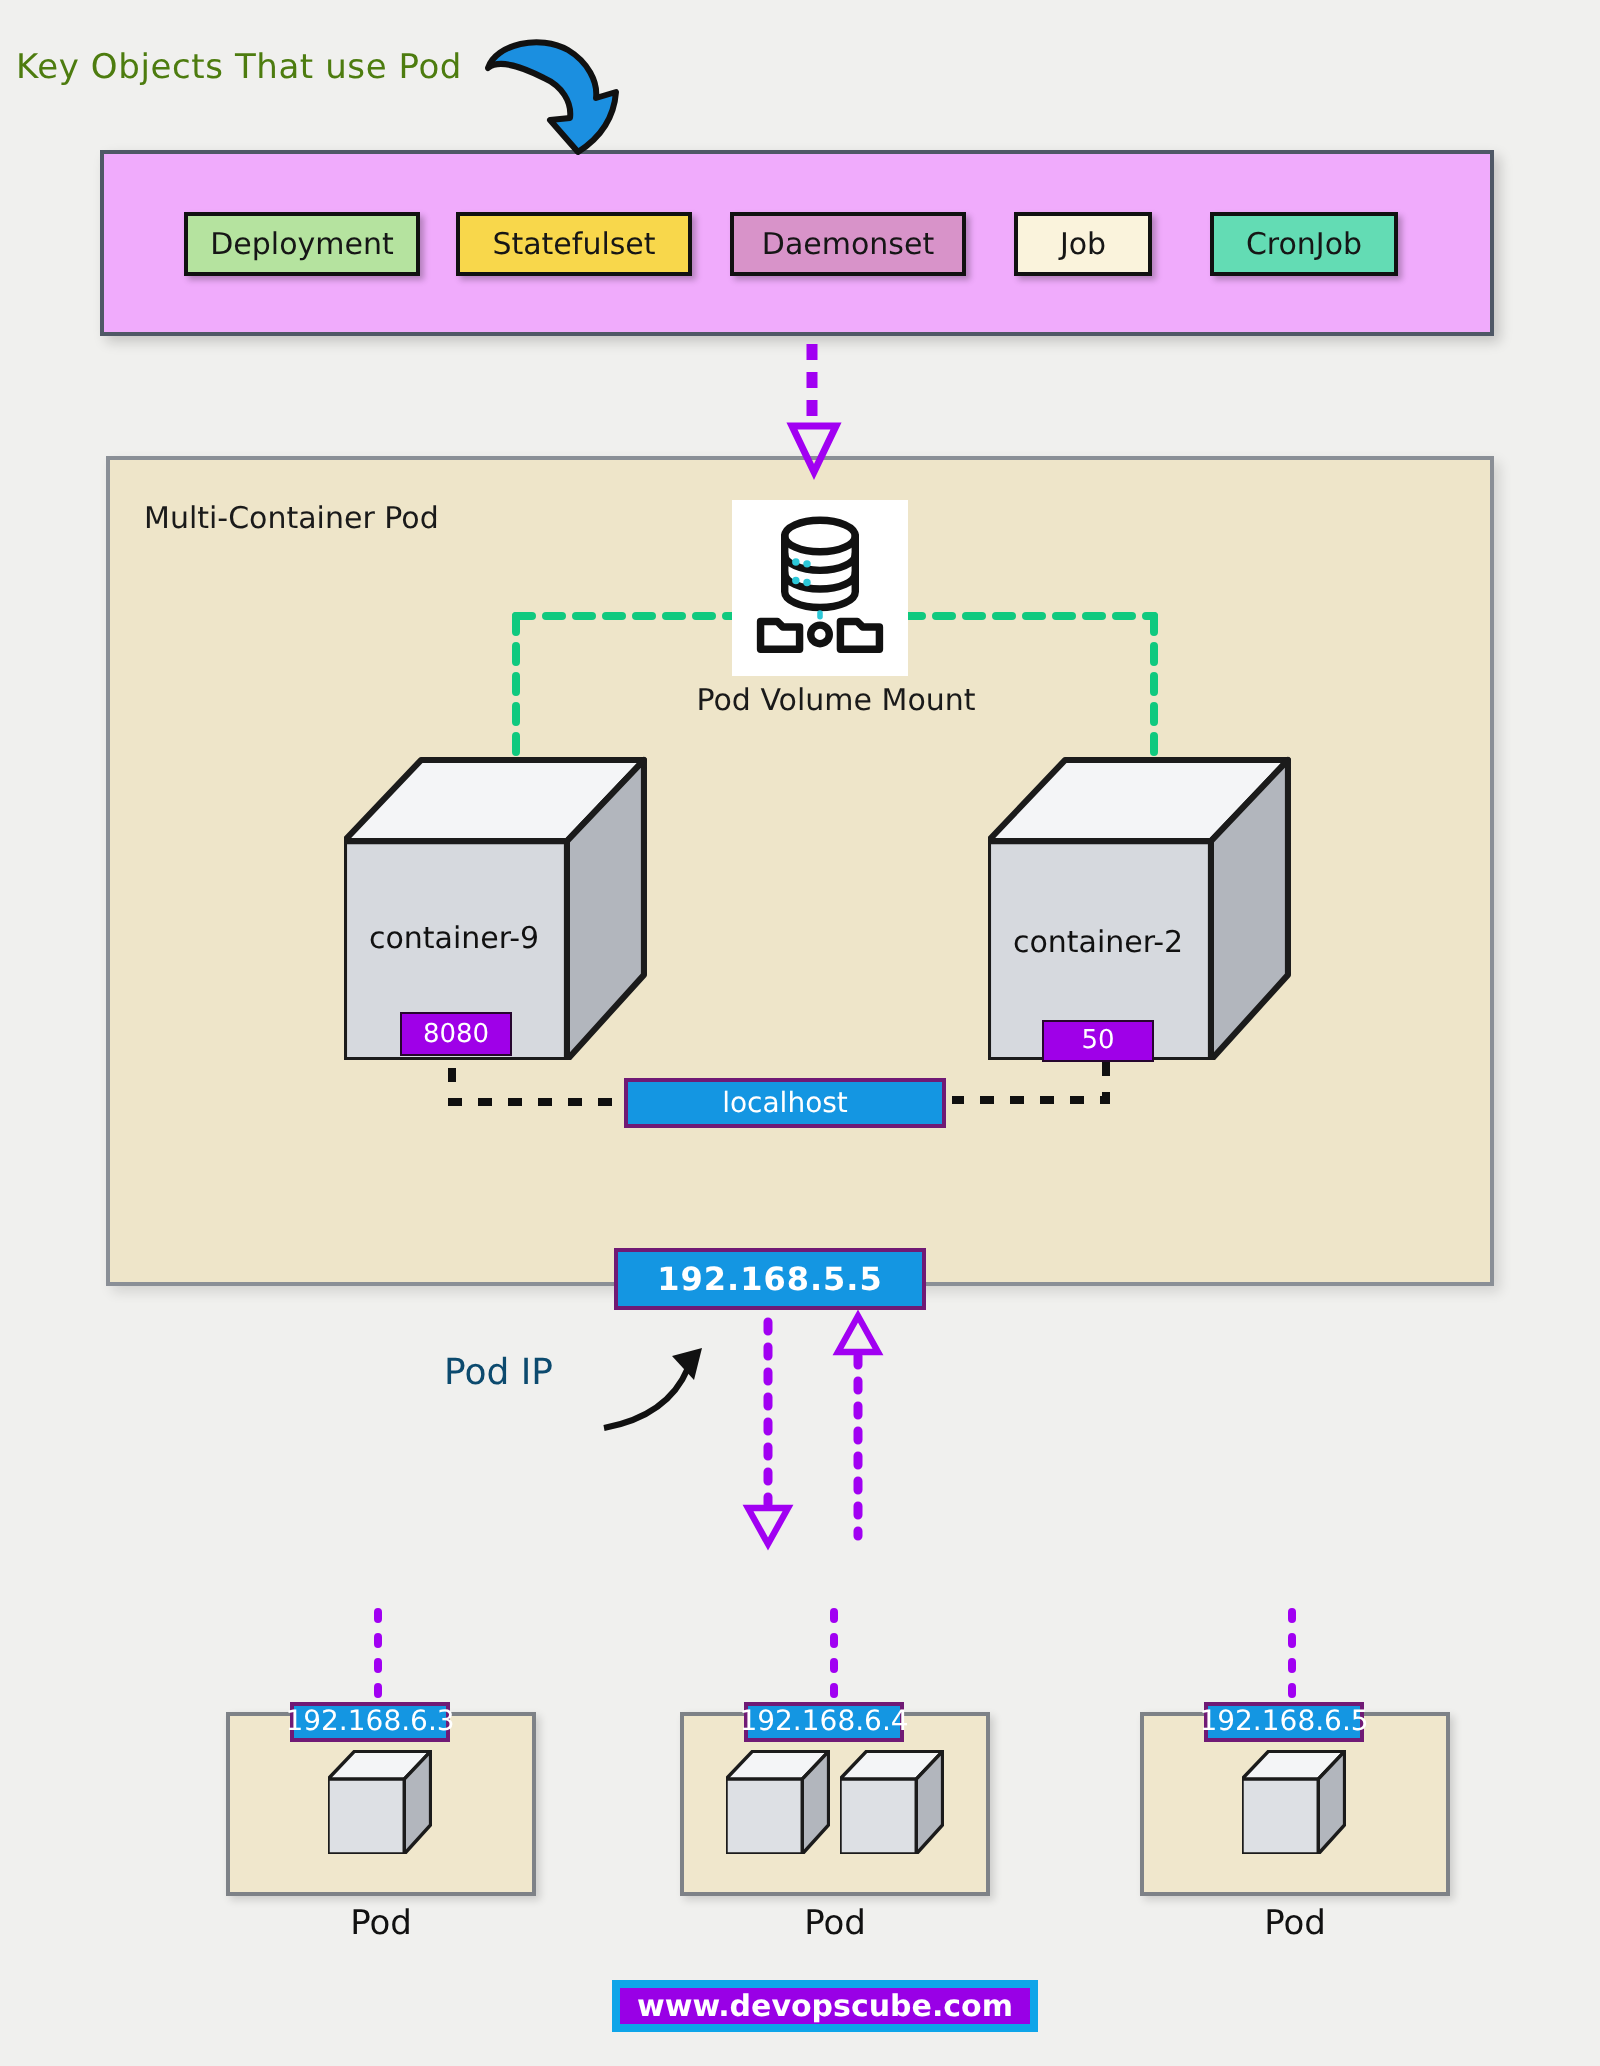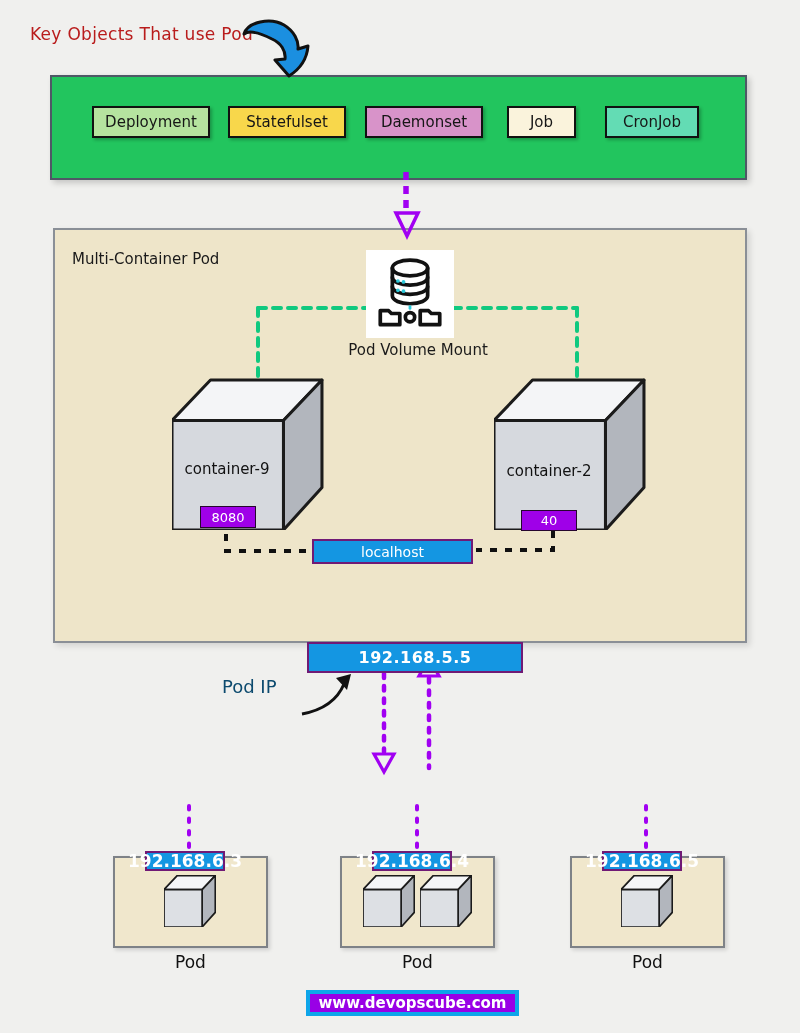--- a/index.html
+++ b/index.html
@@ -2,50 +2,50 @@
 <html><head>
 <meta charset="utf-8">
 <style>
   html,body{margin:0;padding:0;}
   body{background:#e9e9e7;font-family:"DejaVu Sans","Liberation Sans",sans-serif;}
   .stage{position:relative;width:800px;height:1033px;background:#f0f0ee;overflow:hidden;margin:0 auto;}
   .abs{position:absolute;}
   .center{display:flex;align-items:center;justify-content:center;text-align:center;}
 
   
-  .page-title{left:30px;top:24px;font-size:17px;color:#b91c1c;letter-spacing:.3px;}
+  .page-title{left:8px;top:24px;font-size:17px;color:#4d7c0f;letter-spacing:.3px;}
 
   
-  .top-bar{left:50px;top:75px;width:697px;height:105px;background:#22c55e;border:2px solid #4f5866;box-sizing:border-box;box-shadow:3px 3px 6px rgba(0,0,0,.18);}
+  .top-bar{left:50px;top:75px;width:697px;height:93px;background:#f0abfc;border:2px solid #4f5866;box-sizing:border-box;box-shadow:3px 3px 6px rgba(0,0,0,.18);}
   .chip{position:absolute;top:29px;height:32px;border:2px solid #111;box-sizing:border-box;font-size:15px;color:#161616;box-shadow:2px 2px 3px rgba(0,0,0,.25);}
   .chip-0{left:40px;width:118px;background:#b5e39f;}
   .chip-1{left:176px;width:118px;background:#f8d74b;}
   .chip-2{left:313px;width:118px;background:#d893c9;}
   .chip-3{left:455px;width:69px;background:#faf3dc;}
   .chip-4{left:553px;width:94px;background:#63dcb4;}
 
   
   .pod-panel{left:53px;top:228px;width:694px;height:415px;background:#eee5c9;border:2px solid #8a8f96;box-sizing:border-box;box-shadow:3px 3px 6px rgba(0,0,0,.12);}
   .pod-panel-label{left:72px;top:250px;font-size:15px;color:#1a1a1a;}
 
   .vol-tile{left:366px;top:250px;width:88px;height:88px;background:#ffffff;z-index:3;}
   .vol-label{left:318px;top:341px;width:200px;font-size:15px;color:#1a1a1a;text-align:center;z-index:3;}
 
   .cube{z-index:3;}
   .container-label{font-size:15px;color:#111;text-align:center;z-index:4;}
   .port-badge{background:#9f00e8;border:1.5px solid #26062e;box-sizing:border-box;color:#fff;font-size:13px;z-index:5;}
 
   .blue-box{background:#1496e2;border:2px solid #701a75;box-sizing:border-box;color:#fff;z-index:4;}
   .localhost-box{left:312px;top:539px;width:161px;height:25px;font-size:14px;}
-  .podip-box{left:307px;top:642px;width:216px;height:31px;font-size:16px;font-weight:bold;letter-spacing:.5px;}
+  .podip-box{left:307px;top:624px;width:156px;height:31px;font-size:16px;font-weight:bold;letter-spacing:.5px;}
   .podip-label{left:222px;top:676px;font-size:18px;color:#0c4a6e;text-align:center;}
   .network-bar{left:100px;top:771px;width:628px;height:32px;font-size:16px;letter-spacing:.3px;}
 
   .pod-card{top:856px;width:155px;height:92px;background:#f0e7cc;border:2px solid #7e8287;box-sizing:border-box;z-index:2;box-shadow:2px 2px 4px rgba(0,0,0,.15);}
-  .pod-ip-badge{top:851px;width:80px;height:20px;font-size:17px;font-weight:bold;z-index:5;}
+  .pod-ip-badge{top:851px;width:80px;height:20px;font-size:14px;font-weight:normal;z-index:5;}
   .pod-label{top:952px;width:155px;font-size:17px;color:#111;text-align:center;}
 
   .footer-banner{left:306px;top:990px;width:213px;height:26px;background:#9900e6;border:4px solid #0ea5e9;box-sizing:border-box;color:#fff;font-size:15px;font-weight:bold;z-index:5;}
 
   svg{display:block;}
   .overlay{left:0;top:0;width:800px;height:1033px;z-index:2;pointer-events:none;}
 </style>
 </head>
 <body>
 
@@ -147,21 +147,21 @@
   <div class="abs port-badge center" style="left:200px;top:506px;width:56px;height:22px">8080</div>
 
   <svg class="abs cube" style="left:494px;top:378px" width="152" height="152" viewBox="0 0 150 150">
     <g stroke="#1b1b1b" stroke-width="3" stroke-linejoin="round">
       <polygon points="0,42 38,2 148,2 110,42" fill="#f4f5f7"></polygon>
       <polygon points="110,42 148,2 148,108 110,150" fill="#b2b6bd"></polygon>
       <polygon points="0,42 110,42 110,150 0,150" fill="#d6d9de"></polygon>
     </g>
   </svg>
   <div class="abs container-label" style="left:494px;top:462px;width:110px">container-2</div>
-  <div class="abs port-badge center" style="left:521px;top:510px;width:56px;height:21px">40</div>
+  <div class="abs port-badge center" style="left:521px;top:510px;width:56px;height:21px">50</div>
 
   <div class="abs blue-box localhost-box center">localhost</div>
   <div class="abs blue-box podip-box center">192.168.5.5</div>
   <div class="abs podip-label">Pod IP</div>
 
 
   <div class="abs pod-card" style="left:113px"></div>
   <div class="abs blue-box pod-ip-badge center" style="left:145px">192.168.6.3</div>
   <svg class="abs" style="left:164px;top:875px;z-index:3" width="52" height="52" viewBox="0 0 150 150">
     <g stroke="#1b1b1b" stroke-width="5" stroke-linejoin="round">

